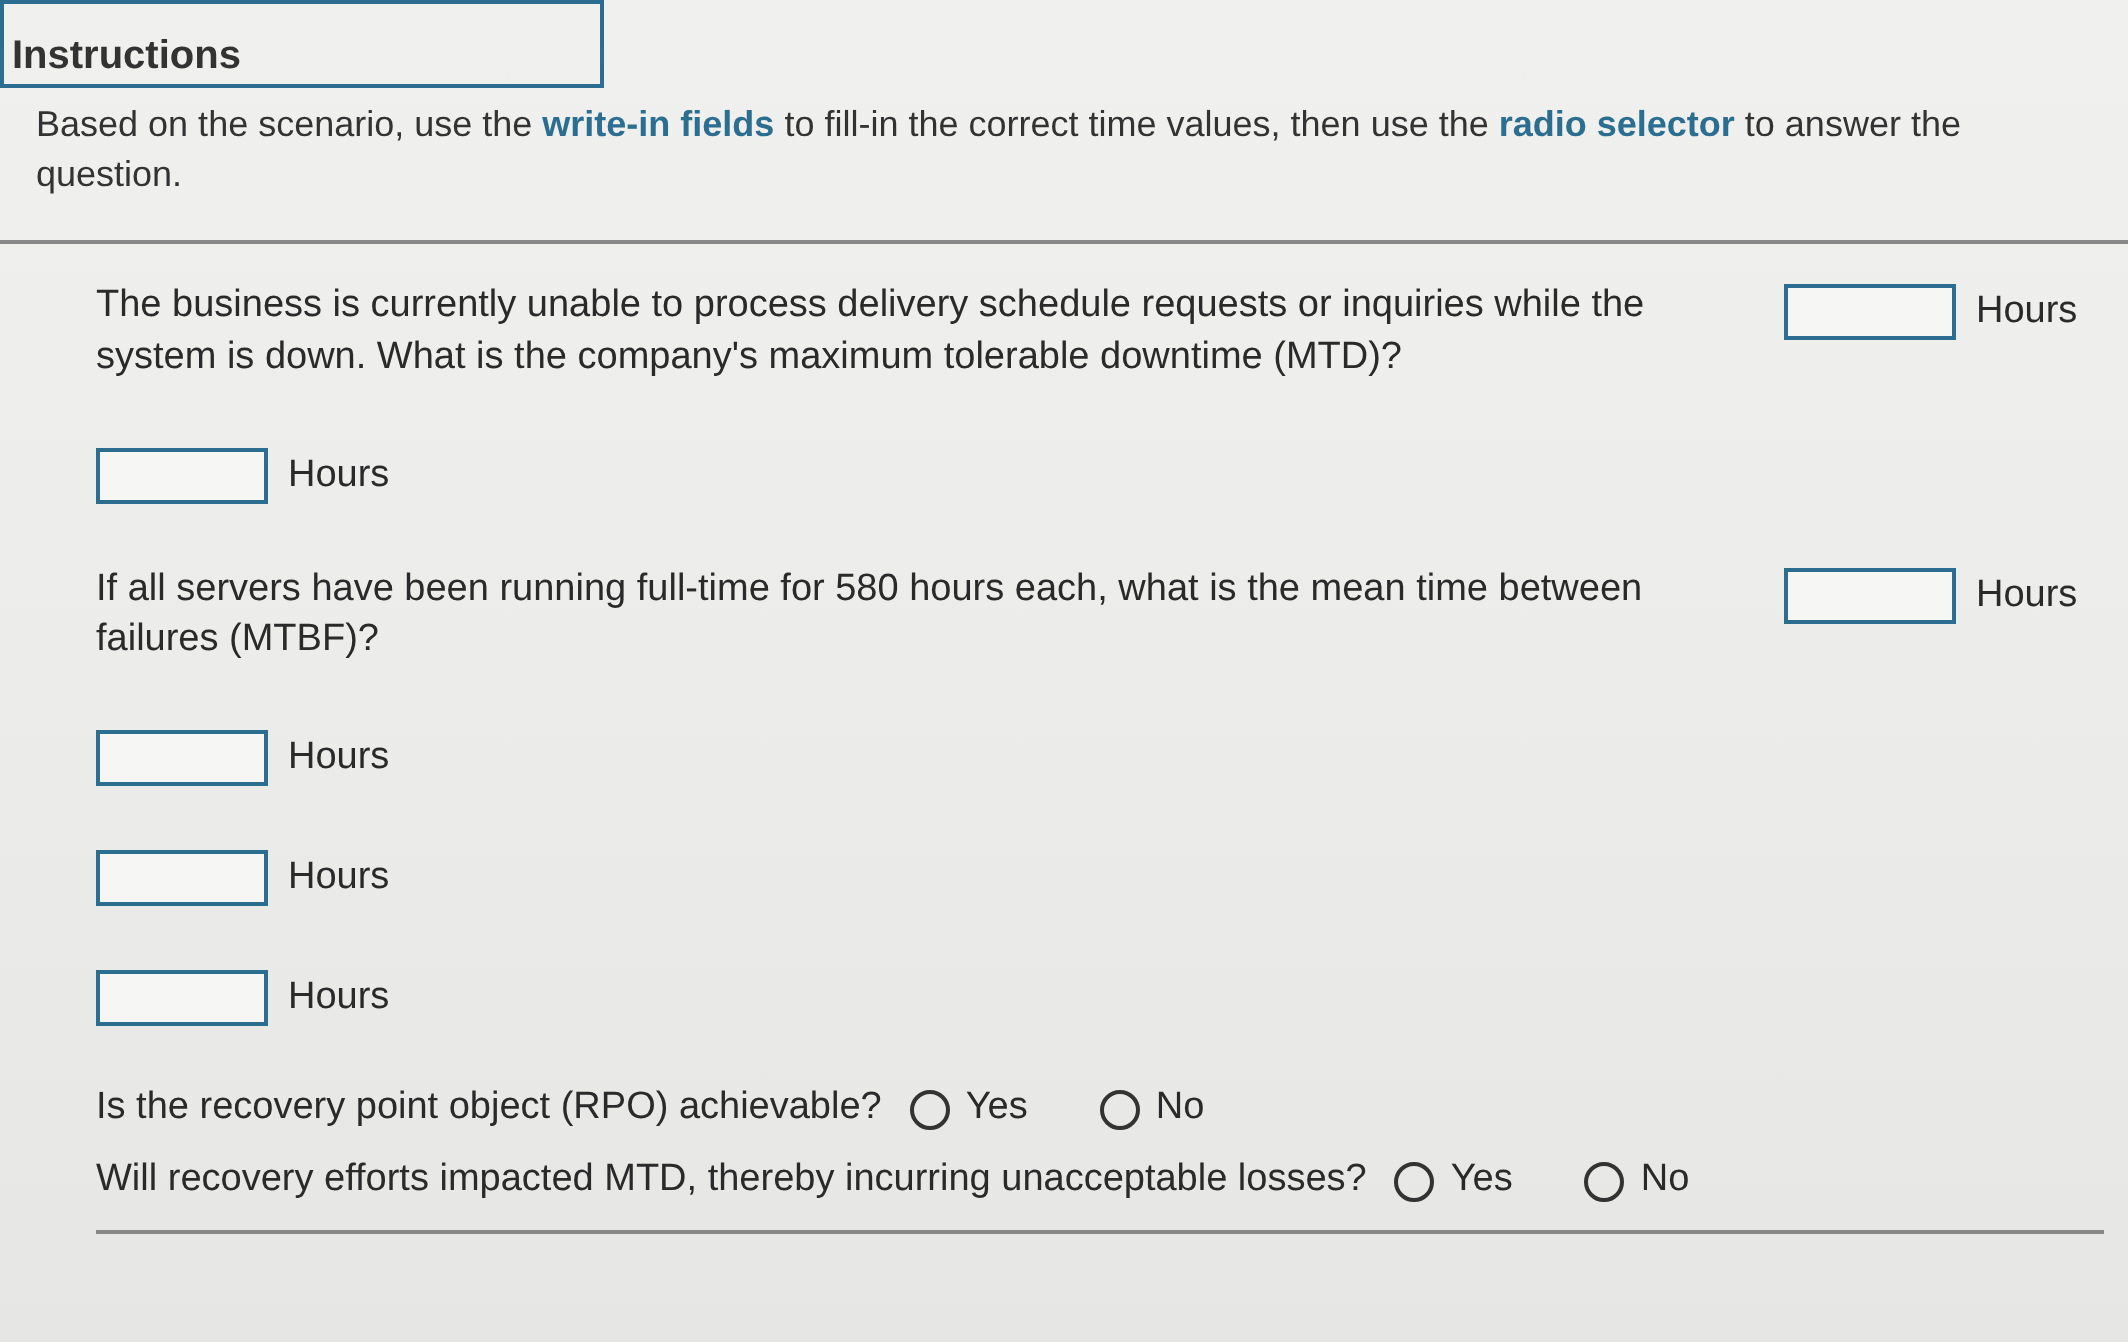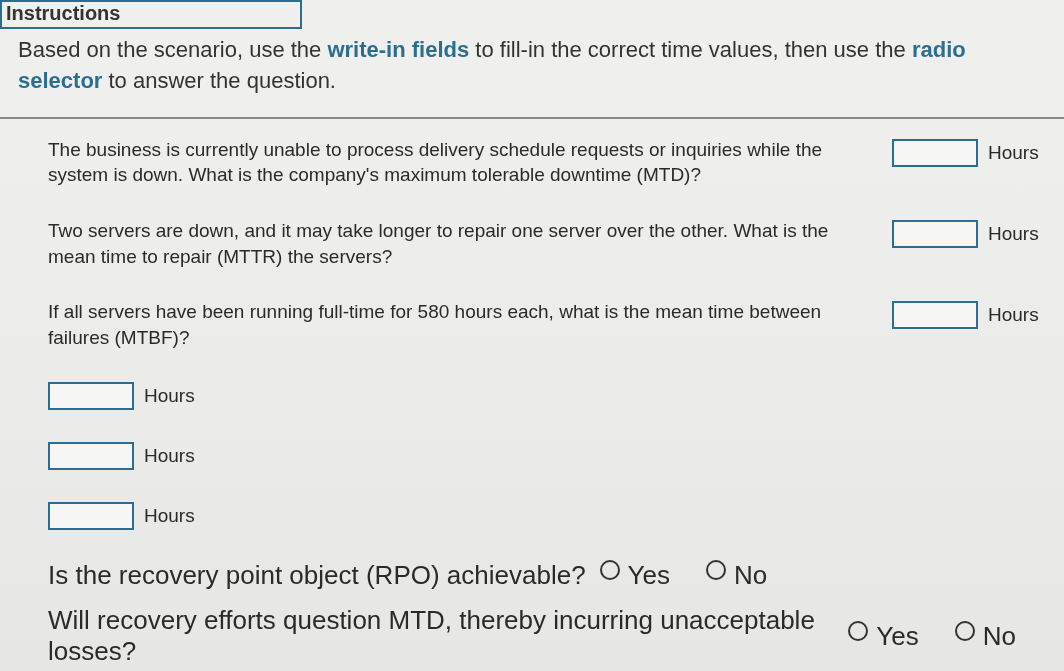--- a/index.html
+++ b/index.html
@@ -15,29 +15,29 @@
     background: linear-gradient(180deg, #f0f0ee 0%, #ececea 50%, #e6e6e4 100%);
     min-height: 671px;
     padding: 0;
   }
   .instructions-block {
     padding: 0 20px 10px 0;
   }
   .instructions-title {
     display: inline-block;
     border: 2px solid #2c6e8f;
-    padding: 0 180px 2px 4px;
+    padding: 15px 180px 2px 4px;
     font-size: 20px;
     font-weight: 600;
     color: #333;
     margin-bottom: 4px;
     text-align: right;
   }
   .instructions-text {
-    font-size: 22px;
+    font-size: 18px;
     color: #333;
     padding: 2px 0 0 18px;
     line-height: 1.4;
   }
   .bold-teal {
     color: #2c6e8f;
     font-weight: 600;
   }
   hr.sep {
     border: none;
@@ -74,30 +74,30 @@
     font-size: 16px;
     padding: 0 4px;
   }
   .unit {
     font-size: 19px;
     color: #2a2a2a;
   }
   .radio-row {
     display: flex;
     align-items: center;
-    font-size: 26px;
+    font-size: 19px;
     color: #2a2a2a;
     margin-bottom: 14px;
   }
   .radio-row .qlabel {
     margin-right: 14px;
   }
   .radio-opt {
     display: inline-flex;
-    align-items: flex-start;
+    align-items: flex-end;
     margin-right: 36px;
     cursor: pointer;
   }
   .radio-circle {
     width: 20px;
     height: 20px;
     border: 2px solid #333;
     border-radius: 50%;
     margin-right: 8px;
     background: transparent;
@@ -126,21 +126,20 @@
 
     <div class="qrow">
       <div class="qtext">The business is currently unable to process delivery schedule requests or inquiries while the system is down. What is the company's maximum tolerable downtime (MTD)?</div>
       <div class="answer-cell">
         <input class="hours-input" style="">
         <span class="unit">Hours</span>
       </div>
     </div>
 
     <div class="qrow">
-      <div class="qtext">Two servers are down, and it may take longer to repair one server over the other. What is the mean time to repair (MTTR) the servers?</div>
       <div class="answer-cell">
         <input class="hours-input" style="">
         <span class="unit">Hours</span>
       </div>
     </div>
 
     <div class="qrow">
       <div class="qtext">If all servers have been running full-time for 580 hours each, what is the mean time between failures (MTBF)?</div>
       <div class="answer-cell">
         <input class="hours-input" style="">
@@ -175,21 +174,21 @@
         <span class="radio-circle"></span>
         <span>Yes</span>
       </span>
       <span class="radio-opt">
         <span class="radio-circle"></span>
         <span>No</span>
       </span>
     </div>
 
     <div class="radio-row">
-      <span class="qlabel">Will recovery efforts question MTD, thereby incurring unacceptable losses?</span>
+      <span class="qlabel">Will recovery efforts impacted MTD, thereby incurring unacceptable losses?</span>
       <span class="radio-opt">
         <span class="radio-circle"></span>
         <span>Yes</span>
       </span>
       <span class="radio-opt">
         <span class="radio-circle"></span>
         <span>No</span>
       </span>
     </div>
 

